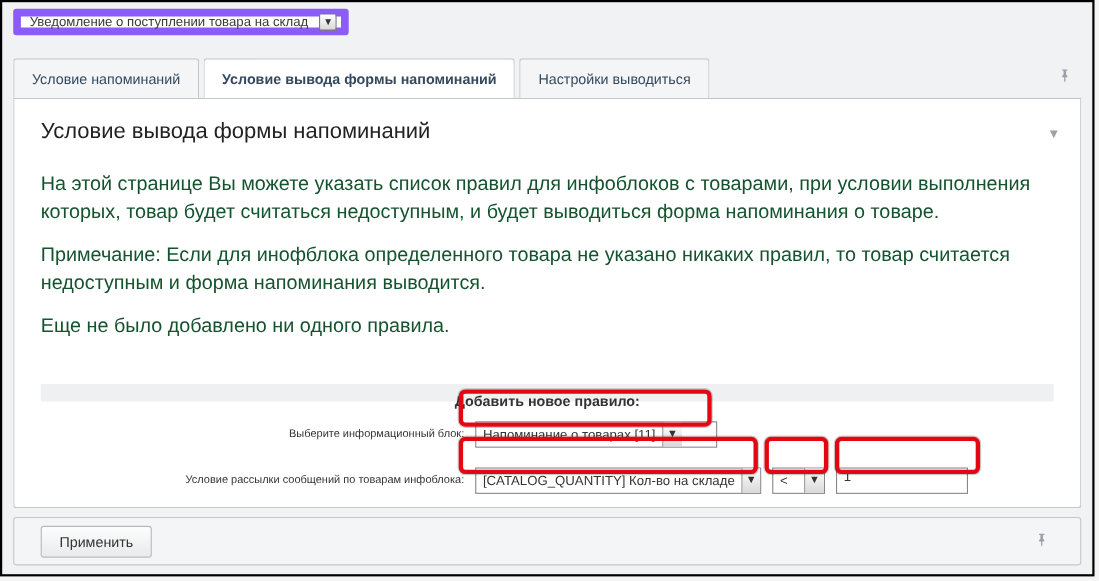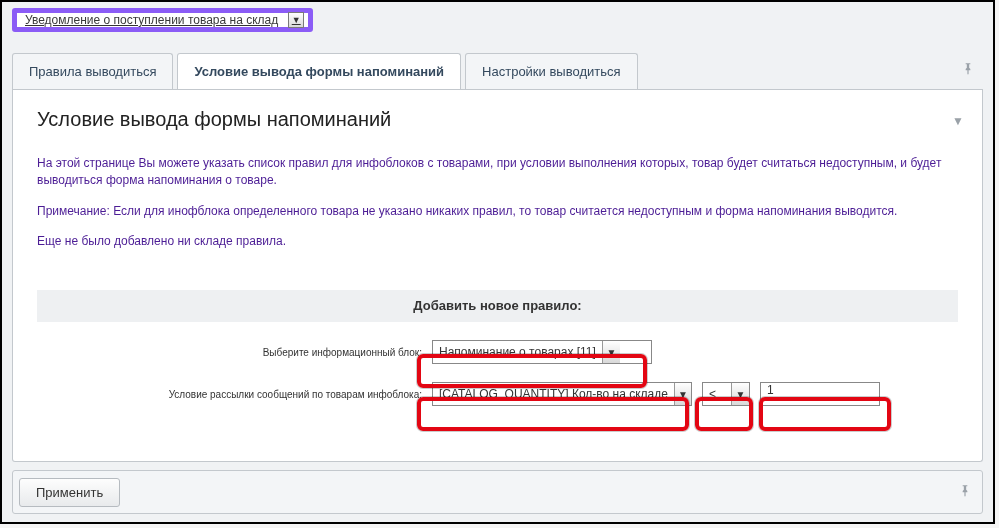--- a/index.html
+++ b/index.html
@@ -20,25 +20,24 @@
     height:524px;
     background:#f0f2f4;
     position:relative;
   }
   
   .top-select {
     position:absolute;
     left:10px; top:6px;
     display:flex;
     align-items:center;
-    border:5px solid #8b5cf6;
+    border:7px solid #8b5cf6;
     background:#fff;
     border-radius:3px;
     height:24px;
-    text-decoration:underline;
   }
   .top-select span { padding:0 8px; font-size:12px; color:#3a3a3a; }
   .sel-btn {
     width:16px; height:16px;
     margin:0 4px 0 2px;
     border:1px solid #7a7a7a;
     background:linear-gradient(#fff,#d9d9d9);
     display:flex; align-items:center; justify-content:center;
     font-size:9px;
   }
@@ -90,26 +89,26 @@
     font-weight:normal;
     margin:0 0 24px 0;
     color:#222;
   }
   .collapse-icon {
     position:absolute;
     right:18px; top:24px;
     color:#9aa1a8;
     font-size:12px;
   }
-  .desc p { margin:0 0 14px 0; font-size:12px; color:#4c1d95; line-height:1.4; }
+  .desc p { margin:0 0 14px 0; font-size:18px; color:#14532d; line-height:1.4; }
   .desc .note { }
   
   .band {
     background:#eef0f2;
-    height:32px;
+    height:16px;
     line-height:32px;
     font-weight:bold;
     text-align:center;
     font-size:13px;
     margin-top:40px;
   }
   .row {
     display:flex;
     align-items:center;
     margin-top:18px;
@@ -165,21 +164,21 @@
   
   .footer {
     position:absolute;
     left:10px; right:10px; bottom:8px;
     height:44px;
     background:#f3f5f7;
     border:1px solid #c3c8cd;
     border-radius:3px;
     display:flex;
     align-items:center;
-    padding:0 6px;
+    padding:0 24px;
   }
   .apply-btn {
     background:linear-gradient(#fdfdfd,#e8eaec);
     border:1px solid #b6bbc0;
     border-radius:3px;
     padding:6px 16px;
     font-size:13px;
     color:#333;
     cursor:pointer;
   }
@@ -189,37 +188,37 @@
 <body>
 
 <div class="frame">
 
   <div class="top-select">
     <span>Уведомление о поступлении товара на склад</span>
     <div class="sel-btn">▼</div>
   </div>
 
   <div class="tabs">
-    <div class="tab">Правила выводиться</div>
+    <div class="tab">Условие напоминаний</div>
     <div class="tab active">Условие вывода формы напоминаний</div>
     <div class="tab">Настройки выводиться</div>
     <div class="pin-icon">
       <svg width="14" height="14" viewBox="0 0 24 24" fill="#9aa1a8">
           <path d="M14 4v6l2 2v2H8v-2l2-2V4H8V2h8v2h-2zM11 14v6l1 2 1-2v-6h-2z"></path>
         </svg>
     </div>
   </div>
 
   <div class="panel">
     <div class="collapse-icon">▼</div>
     <h1>Условие вывода формы напоминаний</h1>
     <div class="desc">
       <p>На этой странице Вы можете указать список правил для инфоблоков с товарами, при условии выполнения которых, товар будет считаться недоступным, и будет выводиться форма напоминания о товаре.</p>
       <p class="note">Примечание: Если для инофблока определенного товара не указано никаких правил, то товар считается недоступным и форма напоминания выводится.</p>
-      <p>Еще не было добавлено ни складе правила.</p>
+      <p>Еще не было добавлено ни одного правила.</p>
     </div>
 
     <div class="band">Добавить новое правило:</div>
 
     <div class="row">
       <div class="label">Выберите информационный блок:</div>
       <div class="controls">
         <div class="faux-select" style="width:220px">
           <div class="val">Напоминание о товарах [11]</div>
           <div class="btn">▼</div>

